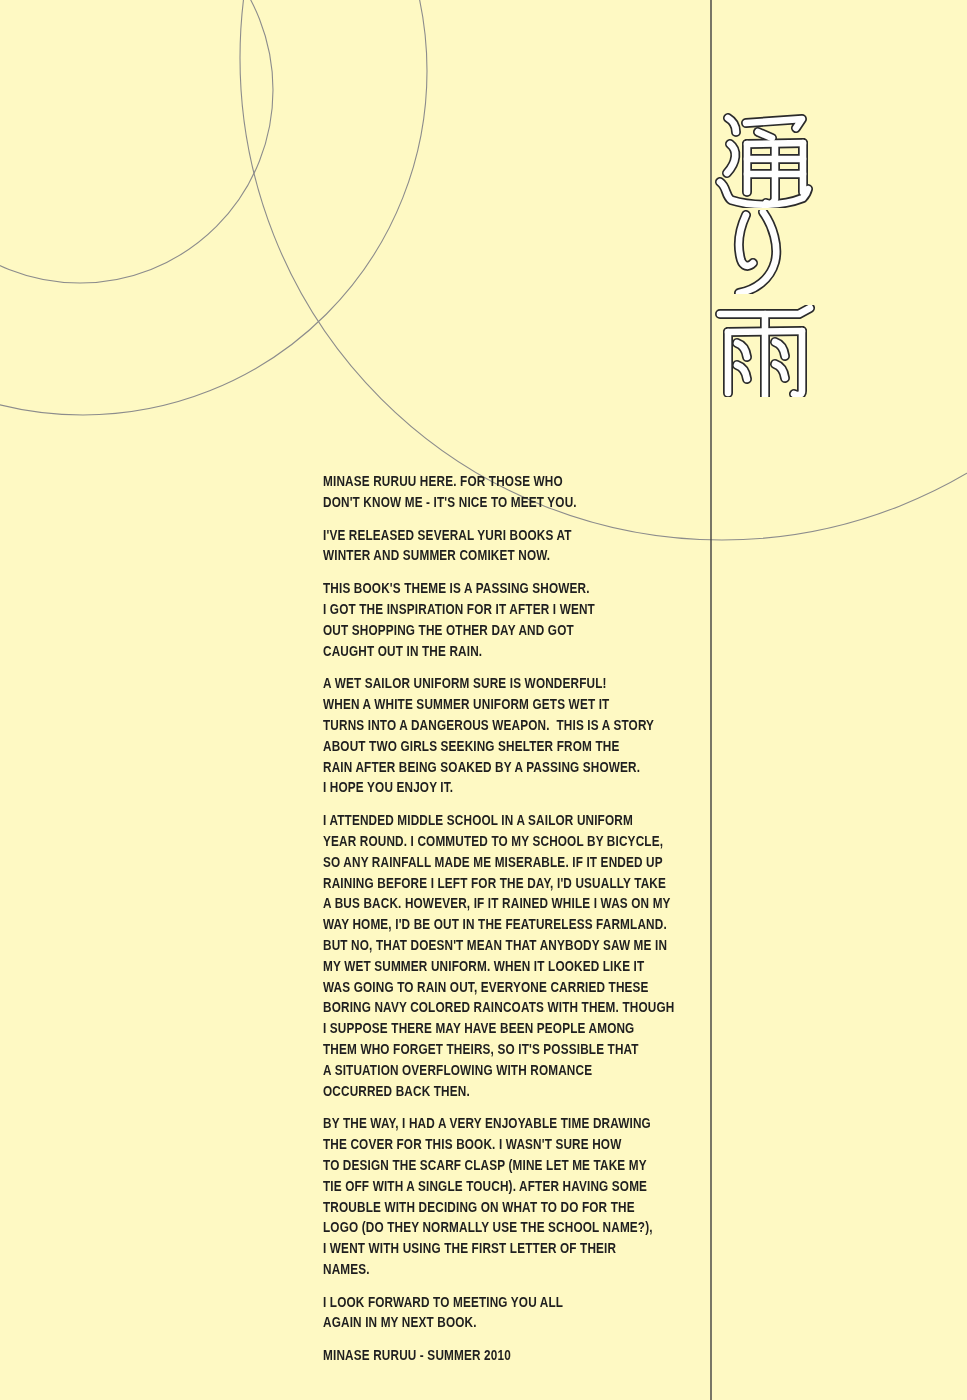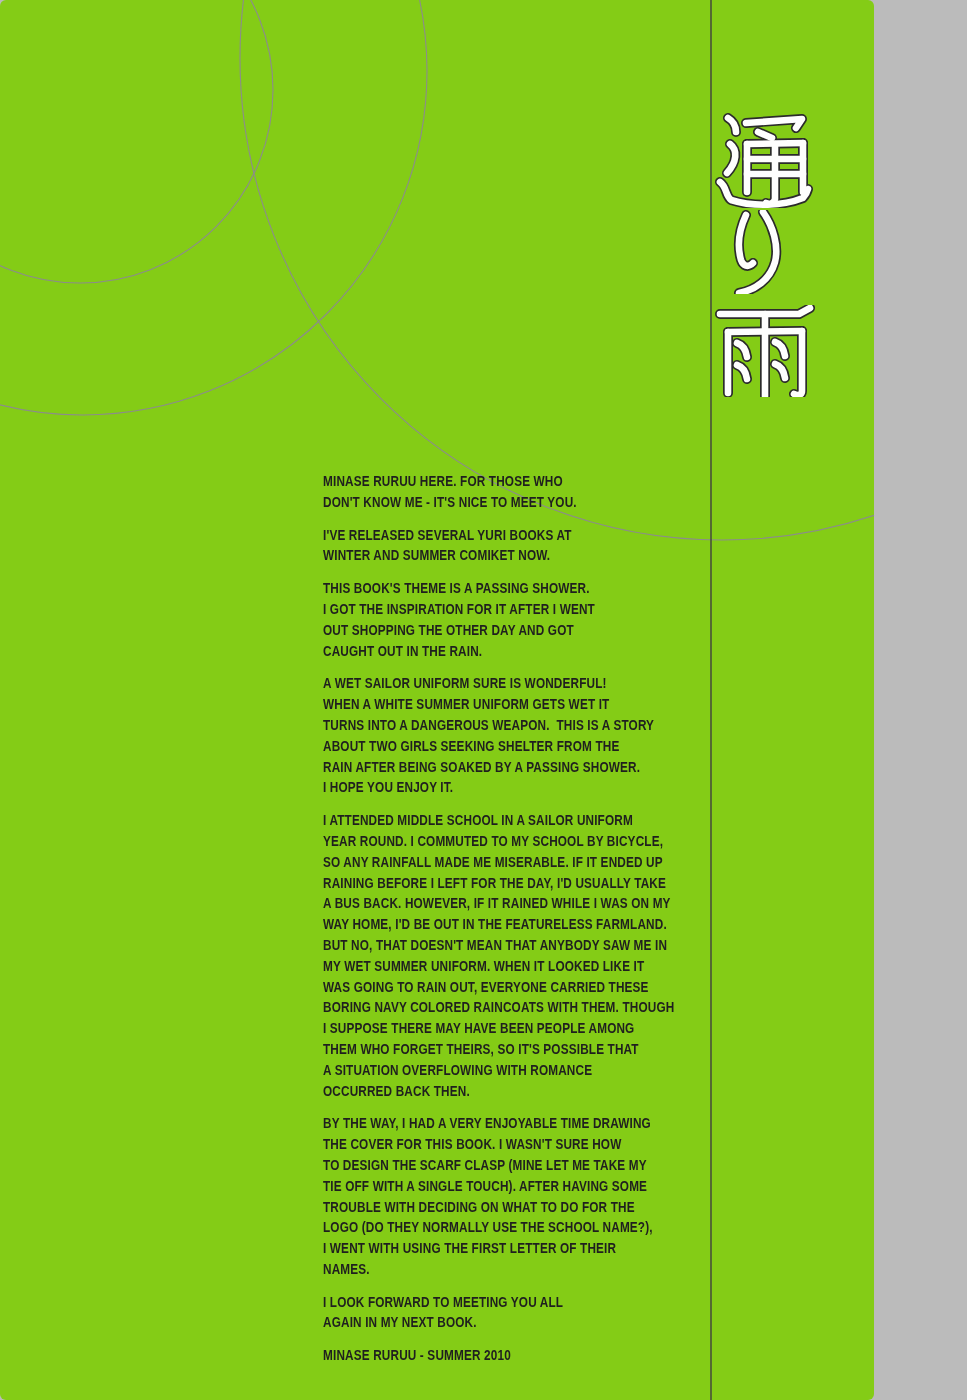--- a/index.html
+++ b/index.html
@@ -3,24 +3,23 @@
 <meta charset="utf-8">
 <style>
   html,body{margin:0;padding:0;}
   body{
     width:967px;height:1400px;
     background:#bbb;
     font-family:"Liberation Sans", sans-serif;
   }
   .page{
     position:relative;
-    width:874px;height:1400px;
-    background:#84cc16;
+    width:967px;height:1400px;
+    background:#fef9c3;
     overflow:hidden;
-    border-radius:6px;
   }
   svg{display:block;}
   .decor-layer{
     position:absolute;left:0;top:0;width:967px;height:1400px;
     pointer-events:none;
   }
   
   .title-col{
     position:absolute;left:707px;top:105px;width:115px;height:300px;
   }

